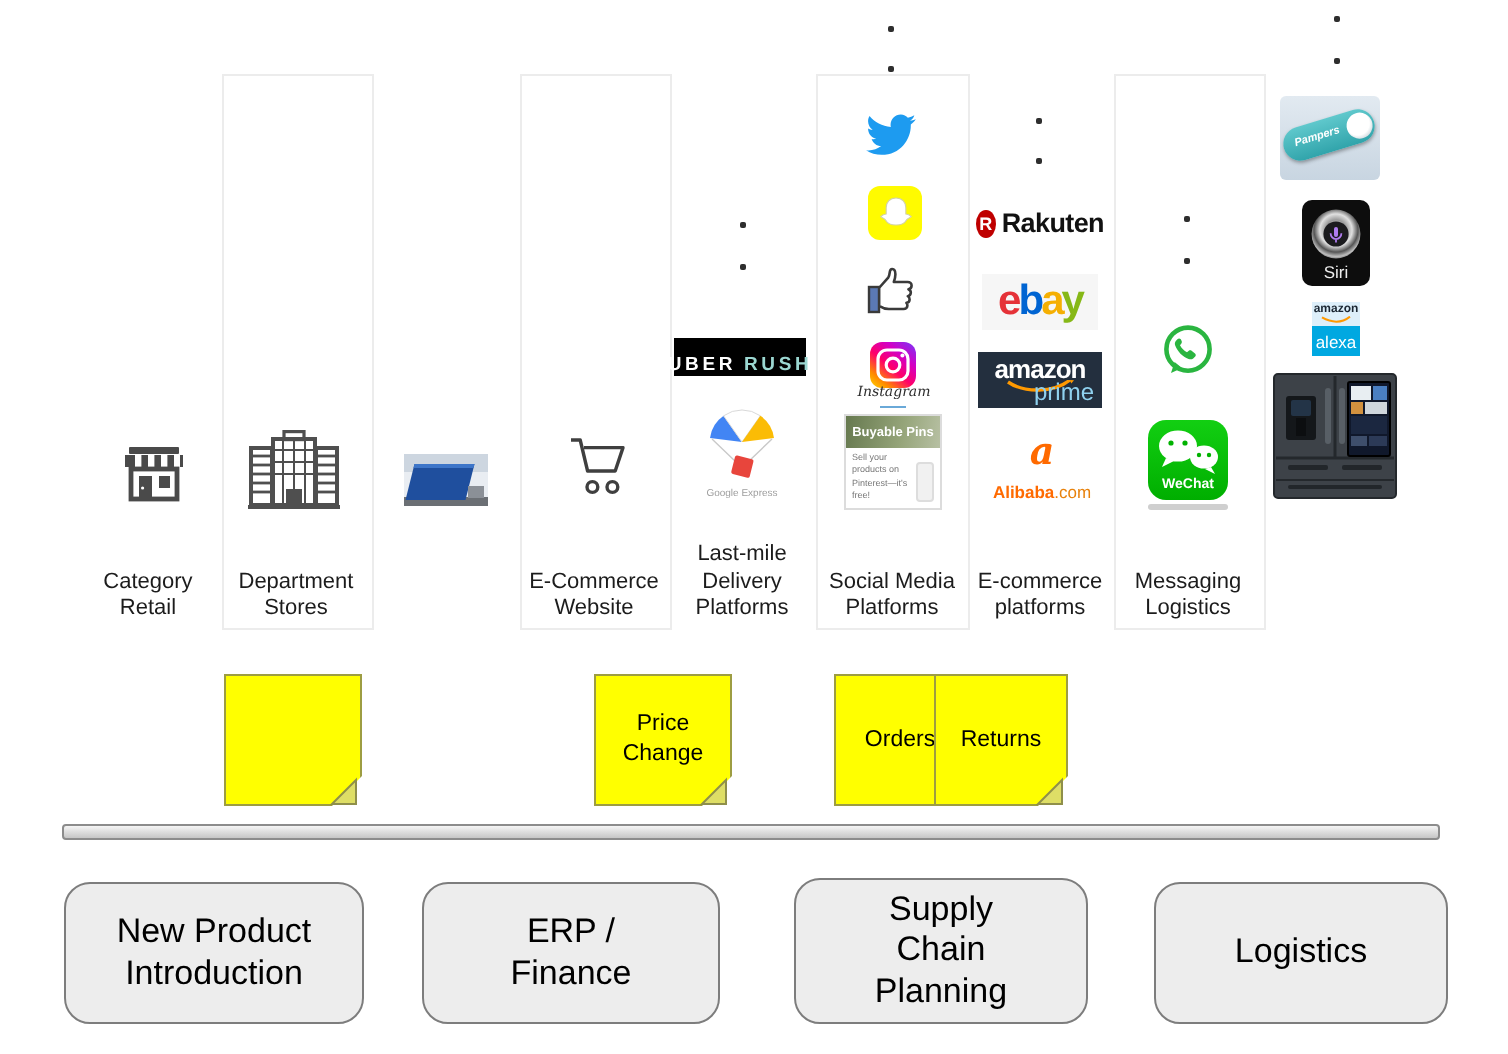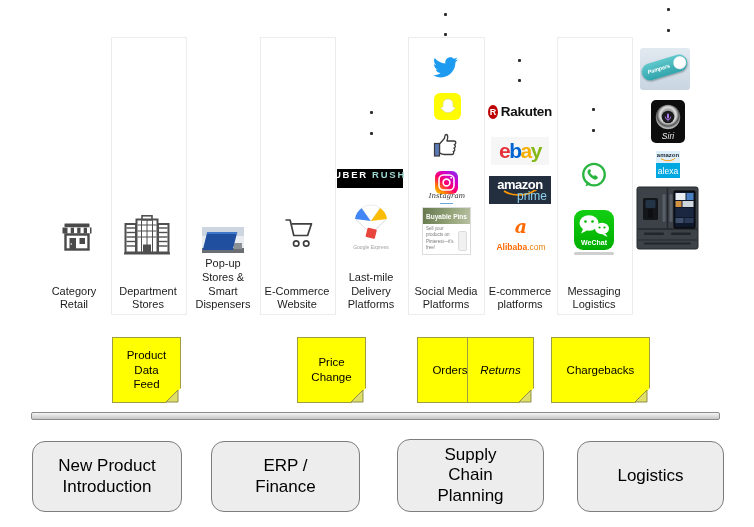--- a/index.html
+++ b/index.html
@@ -14,21 +14,21 @@
   .sticky{position:absolute;top:337px;height:64px;background:#ffff00;border:1px solid #9d9d42;
           display:flex;align-items:center;justify-content:center;text-align:center;
           font-size:11.5px;line-height:1.3;color:#000;white-space:pre-line;}
   .fold{position:absolute;right:-1px;bottom:-1px;}
   .bar{position:absolute;left:31px;top:412px;width:687px;height:6px;border:1px solid #8c8c8c;
        background:linear-gradient(#f5f5f5,#c6c6c6);border-radius:2px;}
   .pbox{position:absolute;background:#ededed;border:1.5px solid #7d7d7d;border-radius:13px;
         display:flex;align-items:center;justify-content:center;text-align:center;
         font-size:17px;line-height:1.2;color:#000;white-space:pre-line;}
   .uber{position:absolute;left:337px;top:169px;width:66px;height:19px;background:#000;
-        display:flex;align-items:flex-start;justify-content:center;gap:4px;
+        display:flex;align-items:flex-end;justify-content:center;gap:4px;
         font-weight:700;font-size:9.5px;letter-spacing:1.8px;}
   .uber .u1{color:#fff;} .uber .u2{color:#9bd7d1;}
   .gx-text{position:absolute;left:344px;top:244px;width:54px;text-align:center;
            font-size:5px;color:#9e9e9e;}
   .snap{position:absolute;left:434px;top:93px;width:27px;height:27px;background:#fffb00;
         border-radius:6px;display:flex;align-items:center;justify-content:center;}
   .insta{position:absolute;left:435px;top:171px;width:23px;height:23px;border-radius:6px;
          background:linear-gradient(220deg,#7638fa,#d300c5 30%,#ff0069 55%,#ff8a00 80%,#ffd600);
          display:flex;align-items:center;justify-content:center;}
   .insta-text{position:absolute;left:424px;top:192px;width:46px;text-align:center;
@@ -65,21 +65,21 @@
   .wc-label{position:absolute;left:0;top:29px;width:44px;text-align:center;color:#fff;
             font-weight:700;font-size:7px;}
   .dash{position:absolute;left:640px;top:48px;width:50px;height:42px;
         background:linear-gradient(#e2eaf1,#c8d5e1);border-radius:3px;}
   .dash-pill{position:absolute;left:1px;top:11px;width:47px;height:17px;border-radius:9px;
              background:linear-gradient(#5fc8cc,#31a4ab);transform:rotate(-17deg);
              box-shadow:0 1px 2px rgba(0,0,0,.35);}
   .dash-btn{position:absolute;right:1.5px;top:1.8px;width:13px;height:13px;border-radius:50%;
             background:radial-gradient(circle at 45% 40%,#ffffff 55%,#d5dde2 75%,#eef2f5);}
   .dash-text{position:absolute;left:6px;top:5px;color:#fff;font:italic 600 5.5px "Liberation Sans",sans-serif;}
-  .siri{position:absolute;left:651px;top:100px;width:34px;height:43px;background:#0d0d0d;border-radius:5px;font-style:italic;}
+  .siri{position:absolute;left:651px;top:100px;width:34px;height:43px;background:#0d0d0d;border-radius:5px;}
   .siri-label{position:absolute;left:0;bottom:2px;width:100%;text-align:center;color:#eee;font-size:8.5px;}
   .alexa{position:absolute;left:656px;top:151px;width:24px;height:37px;}
   .alexa-top{height:12px;background:#ddeffa;display:flex;flex-direction:column;align-items:center;
              justify-content:center;}
   .alexa-amz{font-weight:700;font-size:6px;color:#1b2733;line-height:1;}
   .alexa-bot{height:15px;background:#00a8e1;display:flex;align-items:center;justify-content:center;
              color:#fff;font-size:8.5px;}
 </style>
 </head>
 <body>
@@ -299,74 +299,60 @@
     <rect x="8" y="47.5" width="20" height="2.5" rx="1" fill="#22262a"></rect>
     <rect x="35" y="47.5" width="20" height="2.5" rx="1" fill="#22262a"></rect>
     <line x1="2" y1="55" x2="61" y2="55" stroke="#24282c"></line>
     <rect x="8" y="57.5" width="47" height="2" rx="1" fill="#22262a"></rect>
   </svg>
 
   <div class="col-label" style="left:32px;">Category
 Retail</div>
   <div class="col-label" style="left:106px;">Department
 Stores</div>
-  <div class="col-label" style="left:181px;">Pop-up
-Stores &amp;
-Smart
-Dispensers</div>
   <div class="col-label" style="left:255px;">E-Commerce
 Website</div>
   <div class="col-label" style="left:329px;">Last-mile
 Delivery
 Platforms</div>
   <div class="col-label" style="left:404px;">Social Media
 Platforms</div>
   <div class="col-label" style="left:478px;">E-commerce
 platforms</div>
   <div class="col-label" style="left:552px;">Messaging
 Logistics</div>
 
   <div class="sticky" style="left:112px;width:67px;">
-    <span>Product
-Data
-Feed</span>
     <svg class="fold" width="16" height="16" viewBox="0 0 16 16">
       <polygon points="16,1 16,16 1,16" fill="#ffffff"></polygon>
       <polygon points="1,15 13,3 13,15" fill="#dede66" stroke="#8f8f4a" stroke-width="1"></polygon>
     </svg>
   </div>
   <div class="sticky" style="left:297px;width:67px;">
     <span>Price
 Change</span>
     <svg class="fold" width="16" height="16" viewBox="0 0 16 16">
       <polygon points="16,1 16,16 1,16" fill="#ffffff"></polygon>
       <polygon points="1,15 13,3 13,15" fill="#dede66" stroke="#8f8f4a" stroke-width="1"></polygon>
     </svg>
   </div>
   <div class="sticky" style="left:385px;width:64px;margin-left:32px;">
     <span>Orders</span>
     <svg class="fold" width="16" height="16" viewBox="0 0 16 16">
       <polygon points="16,1 16,16 1,16" fill="#ffffff"></polygon>
       <polygon points="1,15 13,3 13,15" fill="#dede66" stroke="#8f8f4a" stroke-width="1"></polygon>
     </svg>
   </div>
-  <div class="sticky" style="left:467px;width:65px;font-style:italic;">
+  <div class="sticky" style="left:467px;width:65px;">
     <span>Returns</span>
     <svg class="fold" width="16" height="16" viewBox="0 0 16 16">
       <polygon points="16,1 16,16 1,16" fill="#ffffff"></polygon>
       <polygon points="1,15 13,3 13,15" fill="#dede66" stroke="#8f8f4a" stroke-width="1"></polygon>
     </svg>
   </div>
-  <div class="sticky" style="left:551px;width:97px;">
-    <span>Chargebacks</span>
-    <svg class="fold" width="16" height="16" viewBox="0 0 16 16">
-      <polygon points="16,1 16,16 1,16" fill="#ffffff"></polygon>
-      <polygon points="1,15 13,3 13,15" fill="#dede66" stroke="#8f8f4a" stroke-width="1"></polygon>
-    </svg>
-  </div>
 
   <div class="bar"></div>
 
   <div class="pbox" style="left:32px;top:441px;width:148px;height:69px;">
     <span>New Product
 Introduction</span>
   </div>
   <div class="pbox" style="left:211px;top:441px;width:147px;height:69px;">
     <span>ERP /
 Finance</span>

